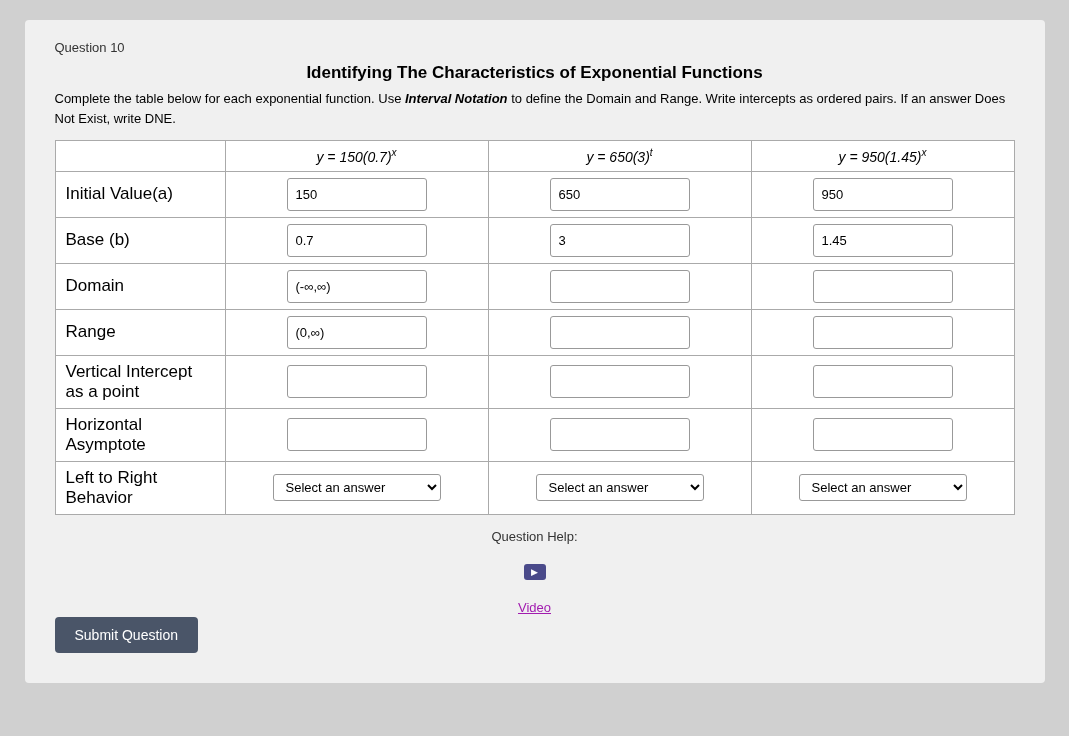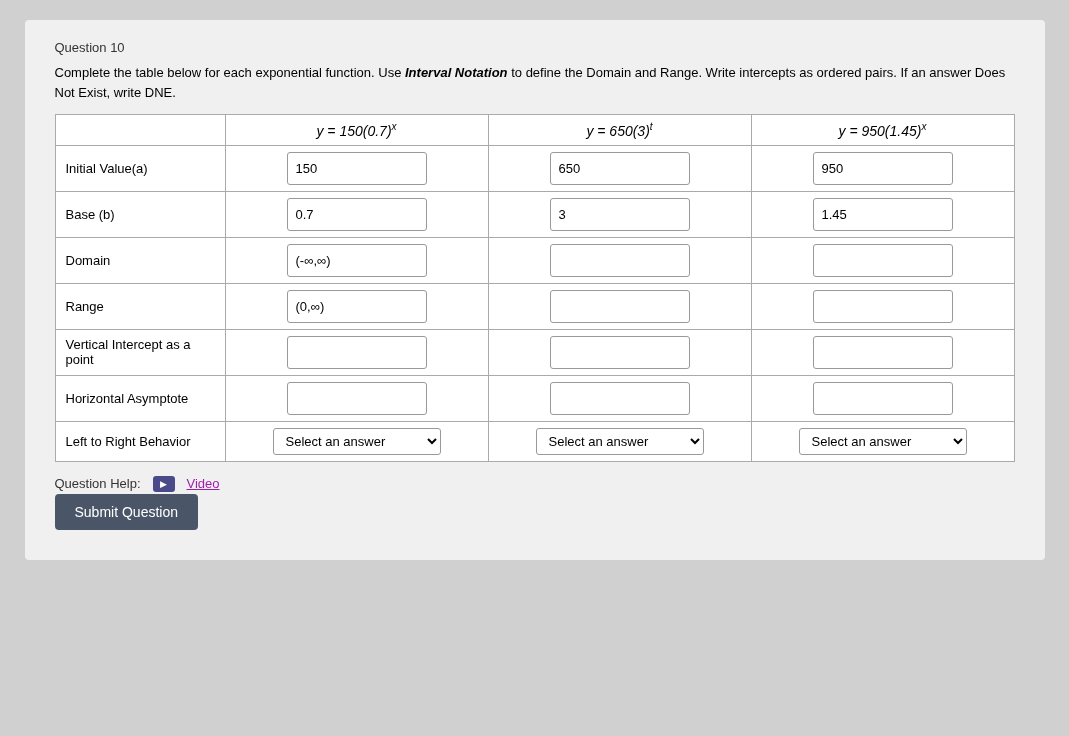--- a/index.html
+++ b/index.html
@@ -49,21 +49,21 @@
       vertical-align: middle;
       font-size: 13px;
     }
     th {
       background: white;
       text-align: center;
       font-weight: normal;
     }
     td.row-label {
       background: white;
-      font-size: 13px;
+      font-size: 17px;
       width: 170px;
       font-weight: normal;
     }
     td.value-cell {
       text-align: center;
       background: white;
     }
     .input-box {
       border: 1.5px solid #999;
       border-radius: 3px;
@@ -98,21 +98,22 @@
       background: white;
       width: 168px;
       cursor: pointer;
     }
     .question-help {
       margin-top: 14px;
       font-size: 13px;
       color: #333;
       display: flex;
       align-items: center;
-      gap: 12px;
+      gap: 20px;
+      flex-direction: column;
     }
     .video-icon {
       display: inline-flex;
       align-items: center;
       justify-content: center;
       background: #4a4a8a;
       color: white;
       border-radius: 3px;
       width: 22px;
       height: 16px;
@@ -134,20 +135,21 @@
     @keyframes blink {
       50% { border-color: transparent; }
     }
   </style>
 </head>
 <body>
 
 <div class="page-container">
   <div class="question-label">Question 10</div>
 
+  <div class="main-title">Identifying The Characteristics of Exponential Functions</div>
 
   <div class="subtitle">
     <span>Complete the table below for each exponential function. Use </span><em>Interval Notation</em><span> to define the Domain and Range. Write intercepts as ordered pairs. If an answer Does Not Exist, write DNE.</span>
   </div>
 
   <table>
     <thead>
       <tr>
         <th></th>
         <th class="col-header">

